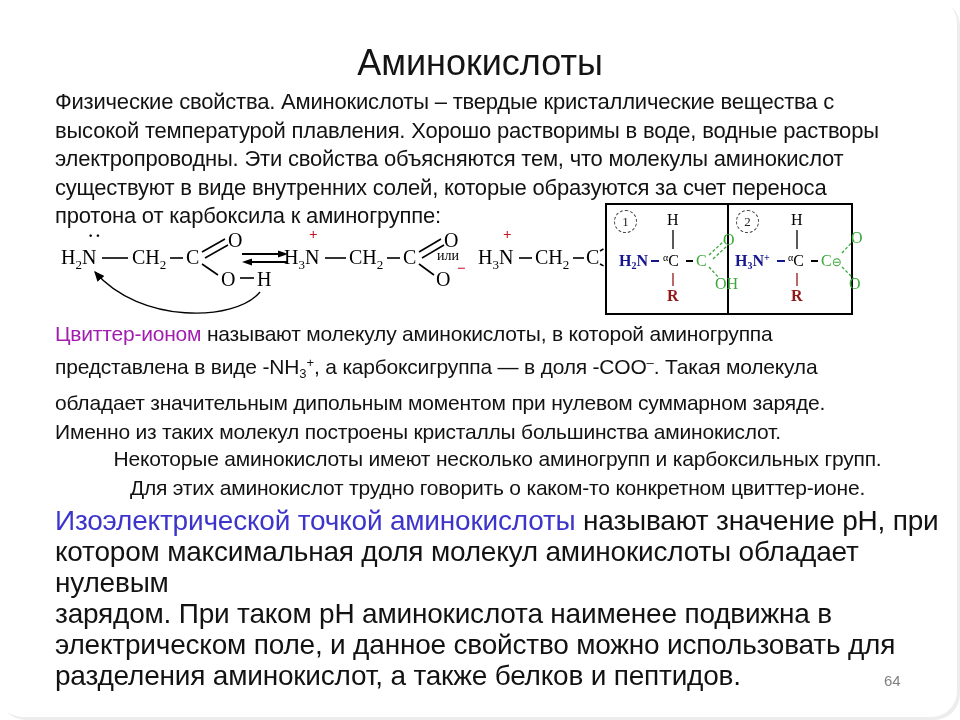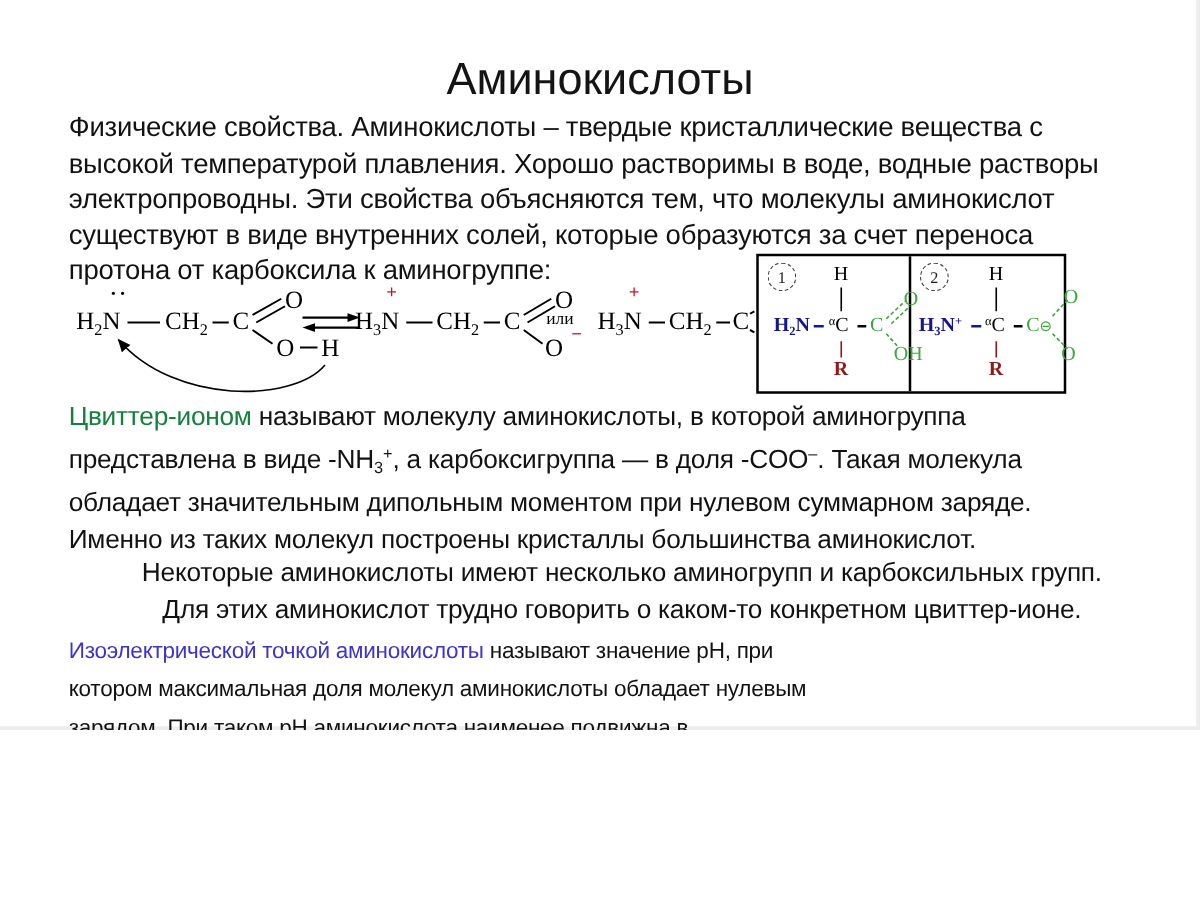--- a/index.html
+++ b/index.html
@@ -1,31 +1,32 @@
 <!DOCTYPE html>
 <html><head>
 <meta charset="utf-8">
 <style>
   * { margin:0; padding:0; box-sizing:border-box; }
   html,body { background:#fff; }
   .slide {
-    position:relative; width:960px; height:584px; background:#ffffff;
+    position:relative; width:960px; height:720px; background:#ffffff;
     font-family:"Liberation Sans", sans-serif; color:#121212; overflow:hidden;
     box-shadow: inset -3px -3px 0 #ededed;
+    border-radius: 26px;
   }
   .title {
     position:absolute; top:42px; left:0; width:100%; text-align:center;
     font-size:36px; letter-spacing:0; color:#141414;
   }
   .prose { position:absolute; white-space:pre-line; letter-spacing:-0.2px; }
   .p-intro   { left:55px; top:88px;  width:880px; font-size:22px; line-height:28.5px; }
   .p-zwitter { left:55px; top:319px; width:885px; font-size:21px; line-height:29px; }
   .p-groups  { left:55px; top:444px; width:885px; font-size:21px; line-height:29px;text-align:center; }
-  .p-iso     { left:55px; top:505px; width:885px; font-size:18px; line-height:31px; }
-  .term-red  { color:#15803d; }
+  .p-iso     { left:55px; top:505px; width:885px; font-size:28px; line-height:31px; }
+  .term-red  { color:#a21caf; }
   .term-blue { color:#3d35cb; }
   .p-zwitter sub, .p-zwitter sup { font-size:13px; letter-spacing:0; }
   .p-zwitter sub { vertical-align:-4px; }
   .p-zwitter sup { vertical-align:7px; }
   .page-num { position:absolute; left:884px; top:672px; font-size:15px; color:#7f7f7f; }
 
   
   .struct { position:absolute; }
   .struct svg { position:absolute; left:0; top:0; overflow:visible; }
   .fa {

